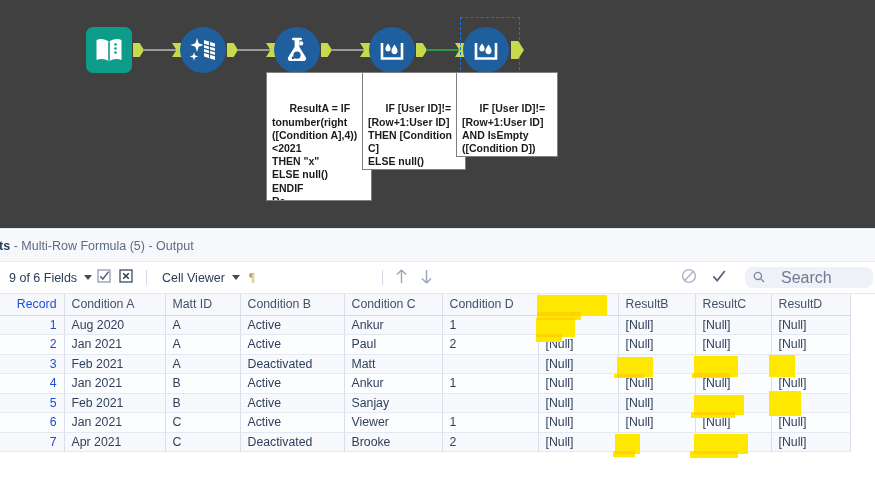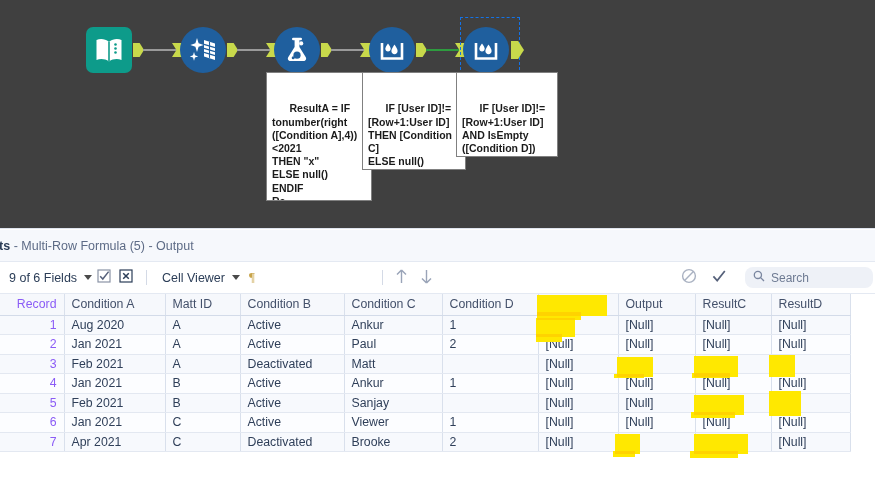--- a/index.html
+++ b/index.html
@@ -60,36 +60,36 @@
 
   .rp-toolbar{position:absolute;left:0;top:34px;width:875px;height:31px;background:#ffffff;border-bottom:1px solid #e4e9f2;}
   .tb-item{position:absolute;top:0;height:31px;display:flex;align-items:center;font-size:12.5px;color:#2b3d57;white-space:nowrap;}
   .caret{width:0;height:0;border-left:4px solid transparent;border-right:4px solid transparent;border-top:5px solid #4a4a4a;display:inline-block;margin-left:7px;}
   .tb-sep{position:absolute;top:8px;width:1px;height:15px;background:#d4dae6;}
   .ic{display:inline-block;}
 
   .searchbox{
     position:absolute;top:5px;left:745px;width:128px;height:21px;background:#eef1f7;
     border-radius:8px;display:flex;align-items:center;padding-left:8px;box-sizing:border-box;
-    font-size:12px;color:#6d7a92;gap:6px;
+    font-size:16px;color:#6d7a92;gap:16px;
   }
 
   
   .grid{position:absolute;left:0;top:66px;width:875px;height:183px;background:#ffffff;overflow:hidden;}
   table.g{border-collapse:collapse;table-layout:fixed;width:850px;}
   table.g th,table.g td{
     font-size:12.3px;color:#2f3f59;font-weight:normal;text-align:left;
     padding:0 0 0 7px;height:19.5px;box-sizing:border-box;
     border-right:1px solid #d9e0ec;border-bottom:1px solid #e3e8f1;
     overflow:hidden;white-space:nowrap;position:relative;
   }
   table.g th{background:#f6f8fc;color:#44516b;height:21px;border-bottom:1px solid #d3dbe9;}
   table.g tr.odd td{background:#f7f9fd;}
   table.g tr.even td{background:#fcfdff;}
-  table.g td.rec,table.g th.rec{text-align:right;padding:0 7px 0 0;color:#8b5cf6;}
+  table.g td.rec,table.g th.rec{text-align:right;padding:0 7px 0 0;color:#1d4ed8;}
   table.g th.rec{background:#f6f8fc;}
   td.null{color:#a8b2c4;}
   td, th {z-index:1;}
   .hl-layer{position:absolute;left:0;top:0;width:875px;height:183px;z-index:5;pointer-events:none;}
   .hl-layer .m{position:absolute;background:#ffe800;mix-blend-mode:multiply;}
 </style>
 </head>
 <body>
 
 <div id="app">
@@ -311,21 +311,21 @@
         </colgroup>
         <thead>
           <tr>
             <th class="rec">Record</th>
             <th>Condition A</th>
             <th>Matt ID</th>
             <th>Condition B</th>
             <th>Condition C</th>
             <th>Condition D</th>
             <th>ResultA</th>
-            <th>Output</th>
+            <th>ResultB</th>
             <th>ResultC</th>
             <th>ResultD</th>
           </tr>
         </thead>
         <tbody>
           <tr class="odd">
             <td class="rec">1</td>
             <td>Aug 2020</td>
             <td>A</td>
             <td>Active</td>

